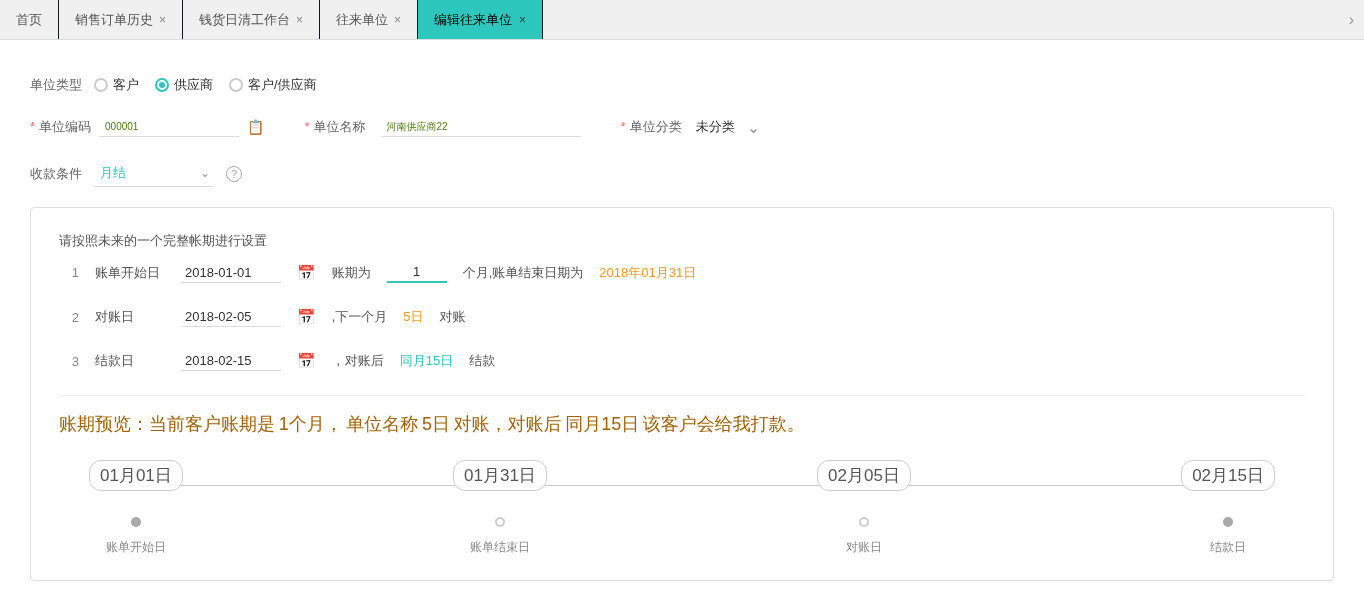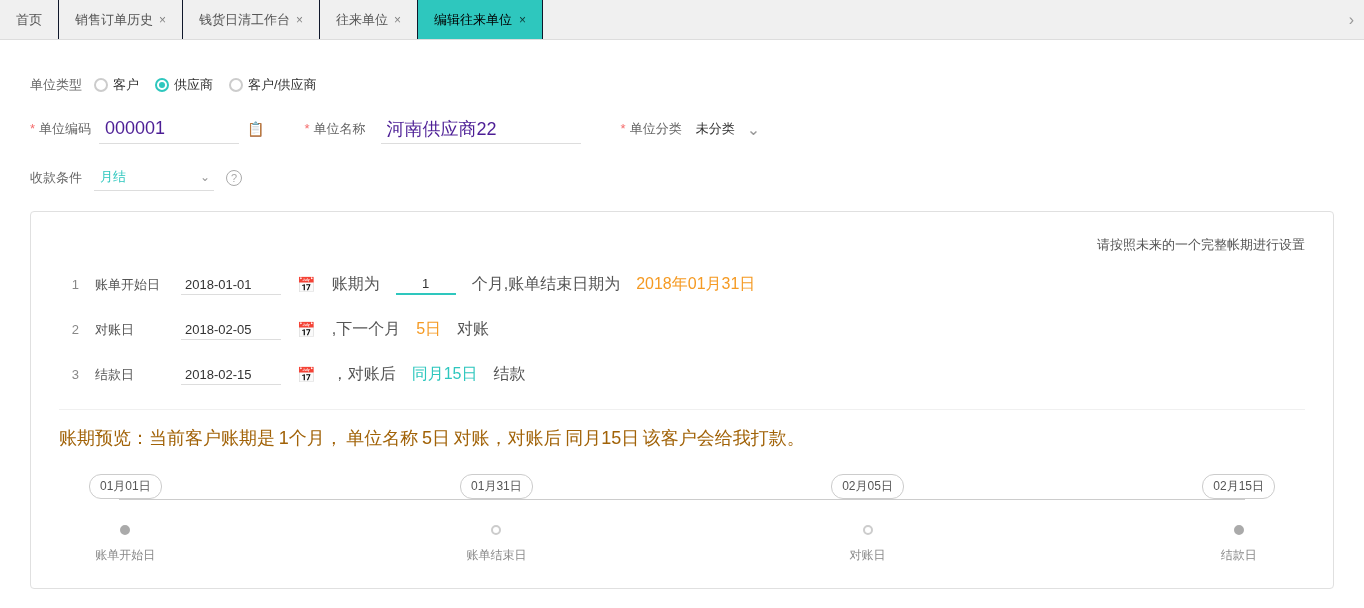--- a/index.html
+++ b/index.html
@@ -45,21 +45,21 @@
       border: 2px solid #ccc; display: flex; align-items: center; justify-content: center;
     }
     .radio-circle.checked { border-color: #2ec7be; }
     .radio-circle.checked::after {
       content: ''; width: 6px; height: 6px; border-radius: 50%; background: #2ec7be;
     }
 
     
     .form-input {
       border: none; border-bottom: 1px solid #ddd; outline: none;
-      padding: 4px 6px; font-size: 18px; color: #4c1d95; background: transparent;
+      padding: 4px 6px; font-size: 10px; color: #4d7c0f; background: transparent;
       min-width: 140px;
     }
 
     
     .form-select-wrap {
       display: flex; align-items: center; border-bottom: 1px solid #ddd; min-width: 180px;
     }
     .form-select-val { padding: 4px 6px; font-size: 13px; color: #2ec7be; flex: 1; }
     .select-arrow { font-size: 12px; color: #999; padding: 0 4px; cursor: pointer; }
 
@@ -74,57 +74,57 @@
       width: 16px; height: 16px; border-radius: 50%; border: 1px solid #aaa;
       display: inline-flex; align-items: center; justify-content: center;
       font-size: 11px; color: #aaa; cursor: pointer;
     }
 
     
     .panel {
       border: 1px solid #e0e0e0; border-radius: 4px; padding: 24px 28px;
       margin-bottom: 20px; background: #fff;
     }
-    .panel-title { font-size: 13px; color: #555; margin-bottom: 20px; text-align: right; }
+    .panel-title { font-size: 13px; color: #555; margin-bottom: 12px; }
 
     
     .setting-row { display: flex; align-items: center; margin-bottom: 24px; gap: 16px; }
     .row-num { width: 20px; color: #888; font-size: 13px; text-align: right; }
     .row-label { color: #555; font-size: 13px; white-space: nowrap; min-width: 70px; }
     .row-date-input {
       border: none; border-bottom: 1px solid #ddd; outline: none;
       font-size: 13px; color: #333; background: transparent; width: 100px; padding: 2px 4px;
     }
     .period-input {
       border: none; border-bottom: 2px solid #2ec7be; outline: none;
       font-size: 13px; color: #333; background: transparent; width: 60px; padding: 2px 4px;
       text-align: center;
     }
-    .desc-text { font-size: 16px; color: #555; }
+    .desc-text { font-size: 13px; color: #555; }
     .orange-text { color: #f59a23; }
     .teal-text { color: #2ec7be; }
 
     
     .preview-text { font-size: 18px; color: #a16207; padding: 10px 0; }
     .timeline-line {
       position: absolute; top: 25px; left: 60px; right: 60px; height: 1px; background: #ccc; z-index: 0;
     }
     .timeline-nodes {
       display: flex; justify-content: space-between; width: 100%; position: relative; z-index: 1;
     }
     .tl-node { display: flex; flex-direction: column; align-items: center; gap: 6px; }
     .tl-dot {
       width: 10px; height: 10px; border-radius: 50%; border: 2px solid #ccc;
       background: #fff; margin-top: 20px;
     }
     .tl-dot.start { background: #aaa; border-color: #aaa; }
     .tl-dot.end { background: #aaa; border-color: #aaa; }
     .tl-badge {
       border: 1px solid #ccc; border-radius: 12px; padding: 3px 10px;
-      font-size: 12px; color: #555; background: #fff; white-space: nowrap;
+      font-size: 17px; color: #555; background: #fff; white-space: nowrap;
     }
     .tl-sub { font-size: 12px; color: #888; margin-top: 6px; text-align: center; }
   </style>
 </head>
 <body>
 
 <div class="tab-bar">
   <div class="tab">
     <span>首页</span>
   </div>

